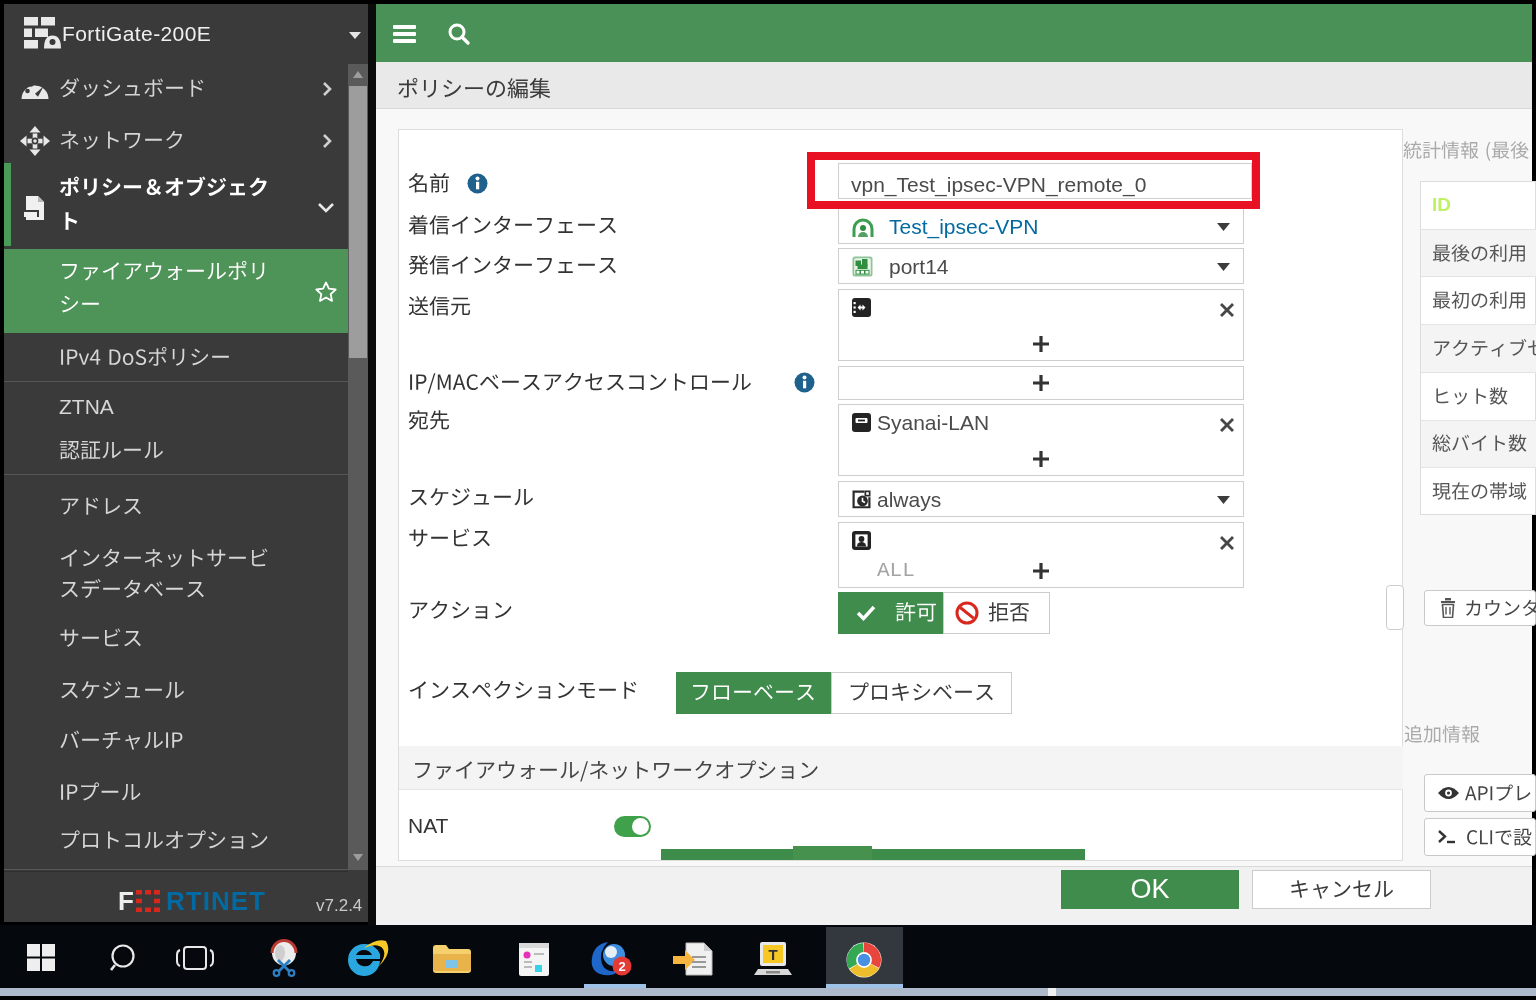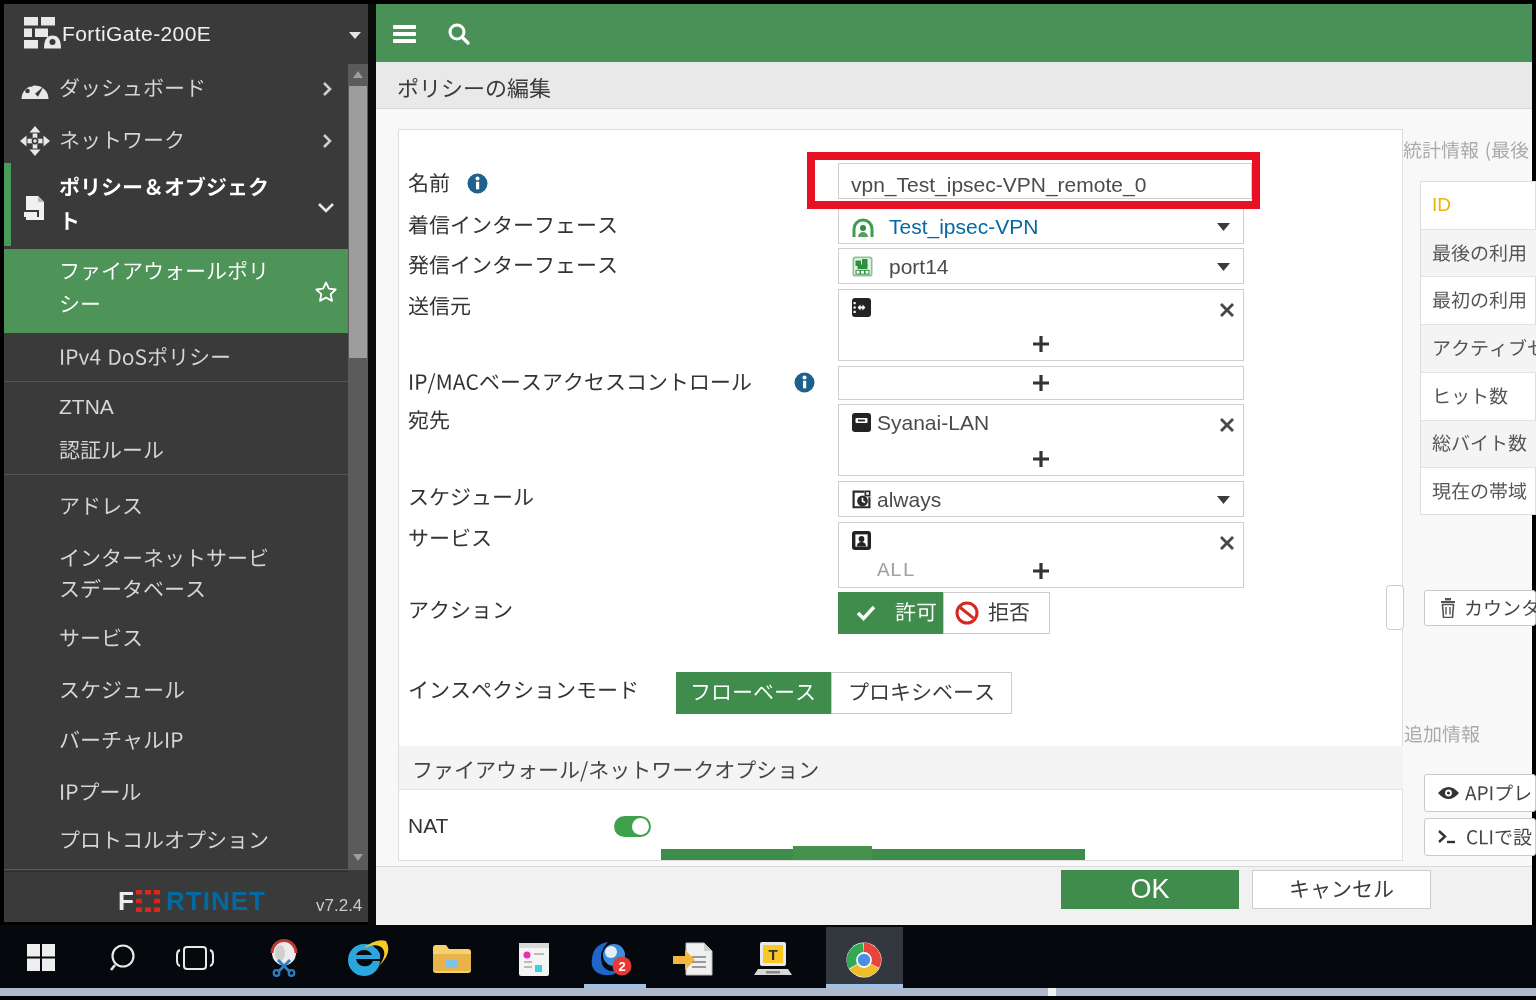--- a/index.html
+++ b/index.html
@@ -706,21 +706,21 @@
         <use href="#jcf" x="0"></use>
         <use href="#jcg" x="1000"></use>
         <use href="#jch" x="2000"></use>
         <use href="#jci" x="3000"></use>
         <use href="#jcj" x="4300"></use>
         <use href="#jck" x="4638"></use>
         <use href="#jcl" x="5638"></use>
       </g>
     </svg>
     <div style="position:absolute;left:1420px;top:181px;width:116px;height:334px;border:1px solid #ddd;background:#fff"></div>
-    <div style="position:absolute;left:1432px;top:191.0px;height:28px;display:flex;align-items:center;font-family:'Liberation Sans', sans-serif;font-size:19px;font-weight:400;color:#eab308;white-space:nowrap;">ID</div>
+    <div style="position:absolute;left:1432px;top:191.0px;height:28px;display:flex;align-items:center;font-family:'Liberation Sans', sans-serif;font-size:19px;font-weight:700;color:#bef264;white-space:nowrap;">ID</div>
     <div style="position:absolute;left:1421px;top:229px;width:115px;height:48px;background:#f4f4f4"></div>
     <div style="position:absolute;left:1421px;top:229px;width:115px;height:1px;background:#e3e3e3"></div>
     <svg style="position:absolute;left:1432.0px;top:244.8px;overflow:visible" width="95" height="21">
       <g transform="translate(0,15.20) scale(0.01900,-0.01900)" fill="#555">
         <use href="#jck" x="0"></use>
         <use href="#jcl" x="1000"></use>
         <use href="#jbg" x="2000"></use>
         <use href="#jcm" x="3000"></use>
         <use href="#jcn" x="4000"></use>
       </g>

